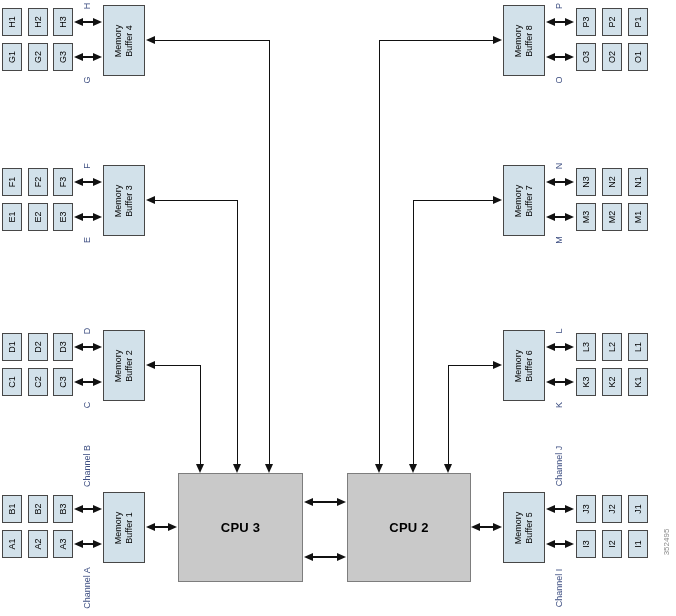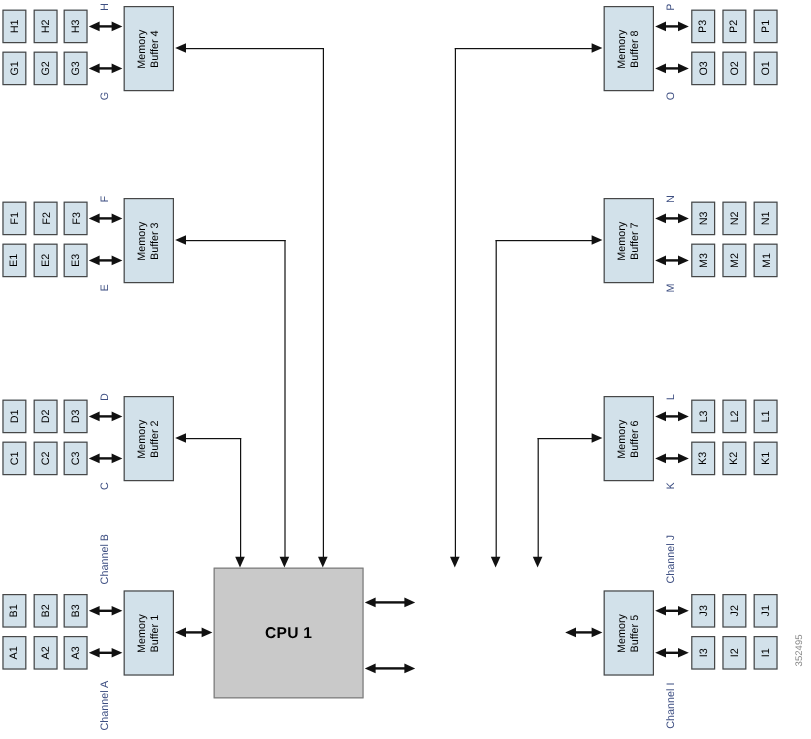--- a/index.html
+++ b/index.html
@@ -22,21 +22,24 @@
   .tri-right{border-top:4px solid transparent;border-bottom:4px solid transparent;border-left:9px solid var(--line-color)}
   .tri-down{border-left:4px solid transparent;border-right:4px solid transparent;border-top:9px solid var(--line-color)}
   .fignum{position:absolute;left:666px;top:542px;transform:translate(-50%,-50%) rotate(-90deg);
           font-size:8px;color:var(--fig-color);white-space:nowrap}
 </style>
 </head>
 <body>
 
 <div class="diagram" id="diagram">
   <div class="cpu" style="left:178px;top:473px;width:125px;height:109px">
-    <span class="cpu-label">CPU 1</span>
+    <span class="cpu-label">CPU 3</span>
+  </div>
+  <div class="cpu" style="left:347px;top:473px;width:124px;height:109px">
+    <span class="cpu-label">CPU 2</span>
   </div>
   <span class="fignum">352495</span>
 <div class="box buffer" style="left: 103px; top: 5px; width: 42px; height: 71px;">
       <span>Memory Buffer 4</span>
     </div>
     <div class="box dimm" style="left: 2px; top: 8px; width: 20px; height: 28px;">
       <span>H1</span>
     </div>
     <div class="box dimm" style="left: 28px; top: 8px; width: 20px; height: 28px;">
       <span>H2</span>

